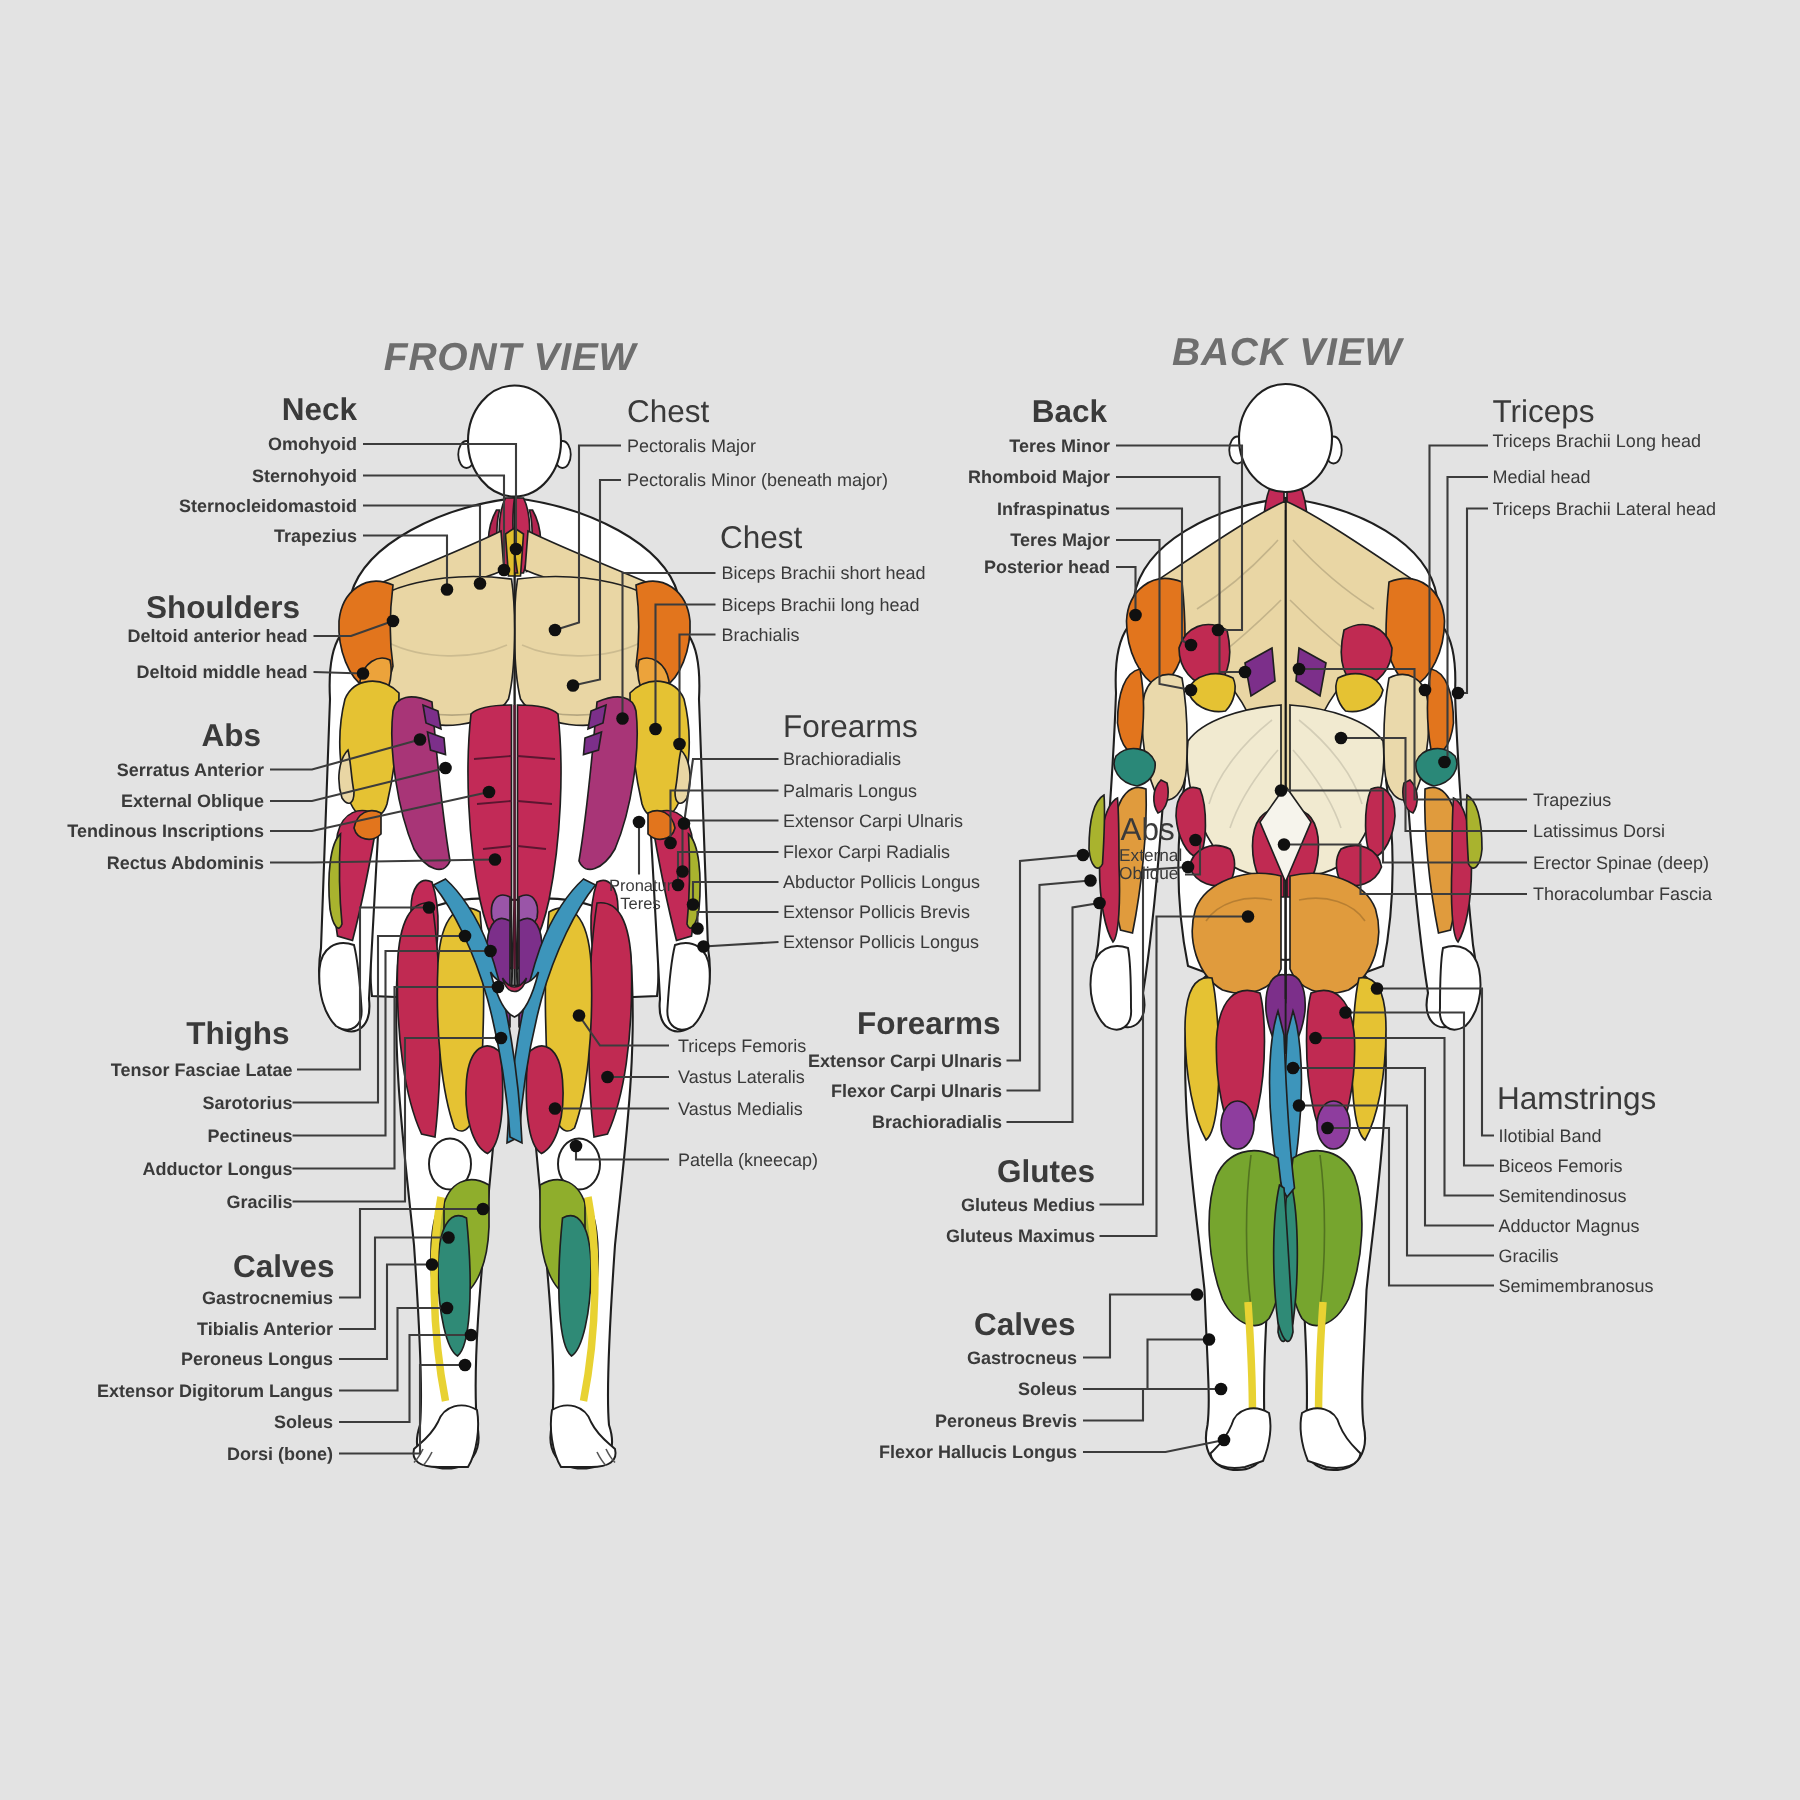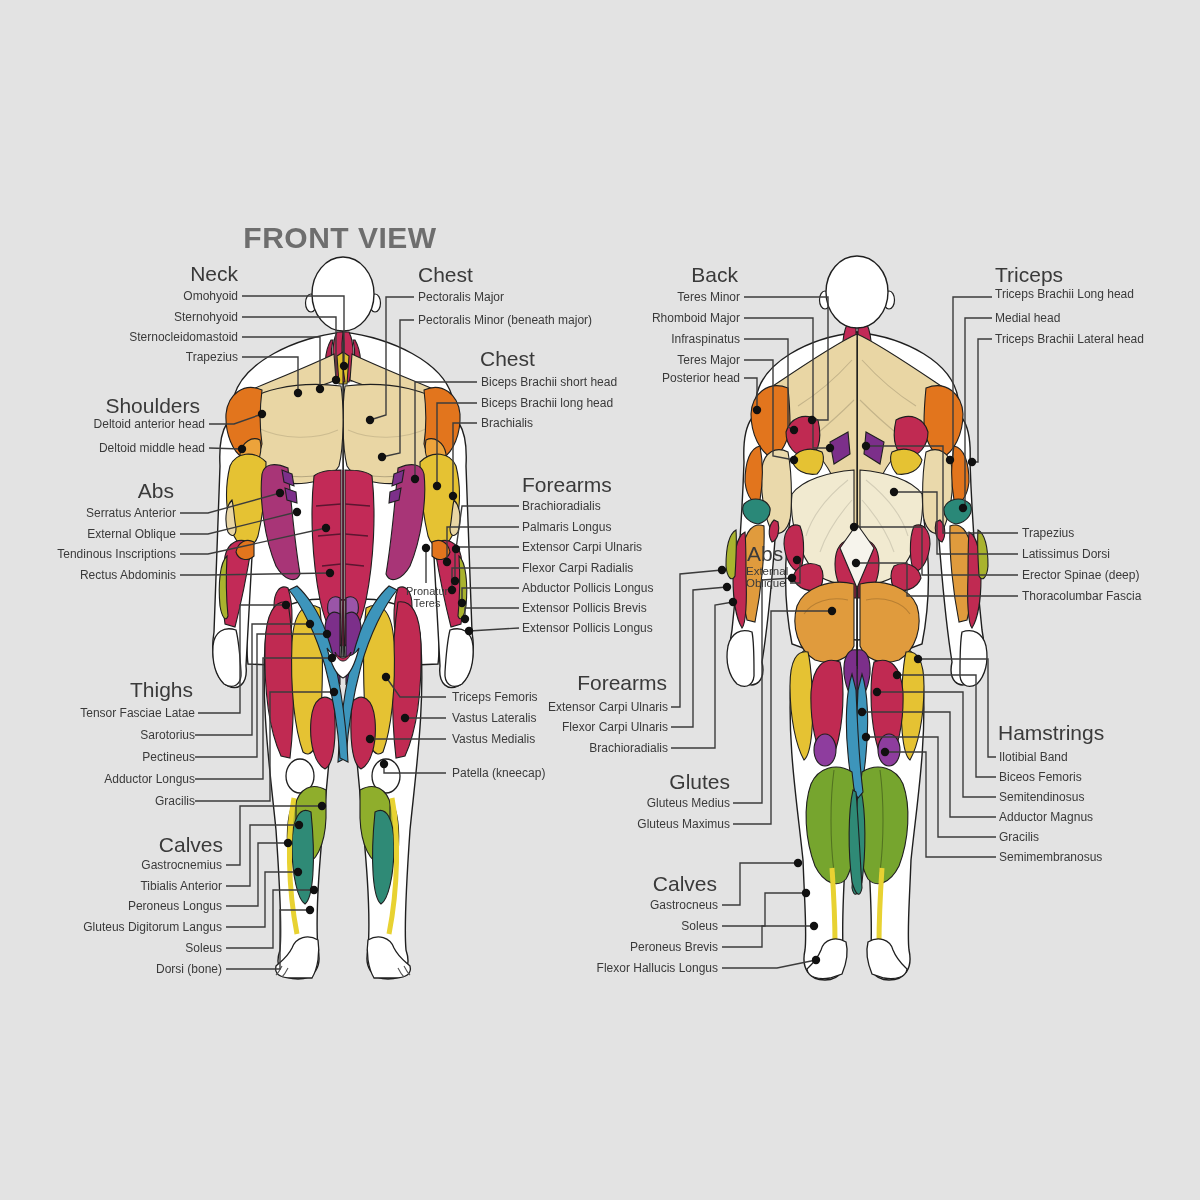--- a/index.html
+++ b/index.html
@@ -1,23 +1,23 @@
 <!DOCTYPE html>
 <html><head>
 <meta charset="utf-8">
 <style>
   html,body{margin:0;padding:0;background:#e3e3e3;}
   .canvas{position:relative;width:1200px;height:1200px;background:#e3e3e3;overflow:hidden;
           font-family:"Liberation Sans",sans-serif;}
   .canvas svg{position:absolute;left:0;top:0;}
-  .ttl{position:absolute;transform:translate(-50%,-50%);font-weight:bold;font-size:30px;
-       color:#6e6e6e;letter-spacing:.5px;white-space:nowrap;}
+  .ttl{position:absolute;transform:translate(-50%,-50%);font-weight:bold;font-size:26px;
+       color:#6e6e6e;letter-spacing:.5px;white-space:nowrap;font-style:italic;}
   .hdr{position:absolute;transform:translateY(-50%);font-size:21px;color:#3a3a3a;white-space:nowrap;}
   .lbl{position:absolute;transform:translateY(-50%);font-size:12px;color:#3a3a3a;white-space:nowrap;}
-  .r{text-align:center;}
+  .r{text-align:center;font-weight:bold;}
   .sm{font-size:11px;line-height:12px;text-align:center;}
   .sml{font-size:11.5px;line-height:12px;text-align:left;}
 </style>
 </head>
 <body>
 
 <div class="canvas">
 
 <svg width="1200" height="1200" viewBox="0 0 1200 1200">
   <defs>
@@ -295,20 +295,21 @@
     <circle cx="866" cy="737" r="4.2"></circle>
         <circle cx="885" cy="752" r="4.2"></circle>
     <circle cx="798" cy="863" r="4.2"></circle>
         <circle cx="806" cy="893" r="4.2"></circle>
         <circle cx="814" cy="926" r="4.2"></circle>
         <circle cx="816" cy="960" r="4.2"></circle>
   </g>
 </svg>
 
 <div class="ttl" style="left:340px;top:238px">FRONT VIEW</div>
+<div class="ttl" style="left:858px;top:235px">BACK VIEW</div>
 
 <div class="hdr r" style="right:962px;top:274px">Neck</div>
 <div class="lbl r" style="right:962px;top:296px">Omohyoid</div>
 <div class="lbl r" style="right:962px;top:317px">Sternohyoid</div>
 <div class="lbl r" style="right:962px;top:337px">Sternocleidomastoid</div>
 <div class="lbl r" style="right:962px;top:357px">Trapezius</div>
 
 <div class="hdr" style="left:418px;top:275px">Chest</div>
 <div class="lbl" style="left:418px;top:297px">Pectoralis Major</div>
 <div class="lbl" style="left:418px;top:320px">Pectoralis Minor (beneath major)</div>
@@ -351,21 +352,21 @@
 
 <div class="lbl" style="left:452px;top:697px">Triceps Femoris</div>
 <div class="lbl" style="left:452px;top:718px">Vastus Lateralis</div>
 <div class="lbl" style="left:452px;top:739px">Vastus Medialis</div>
 <div class="lbl" style="left:452px;top:773px">Patella (kneecap)</div>
 
 <div class="hdr r" style="right:977px;top:845px">Calves</div>
 <div class="lbl r" style="right:978px;top:865px">Gastrocnemius</div>
 <div class="lbl r" style="right:978px;top:886px">Tibialis Anterior</div>
 <div class="lbl r" style="right:978px;top:906px">Peroneus Longus</div>
-<div class="lbl r" style="right:978px;top:927px">Gluteus Digitorum Langus</div>
+<div class="lbl r" style="right:978px;top:927px">Extensor Digitorum Langus</div>
 <div class="lbl r" style="right:978px;top:948px">Soleus</div>
 <div class="lbl r" style="right:978px;top:969px">Dorsi (bone)</div>
 
 <div class="hdr r" style="right:462px;top:275px">Back</div>
 <div class="lbl r" style="right:460px;top:297px">Teres Minor</div>
 <div class="lbl r" style="right:460px;top:318px">Rhomboid Major</div>
 <div class="lbl r" style="right:460px;top:339px">Infraspinatus</div>
 <div class="lbl r" style="right:460px;top:360px">Teres Major</div>
 <div class="lbl r" style="right:460px;top:378px">Posterior head</div>
 

